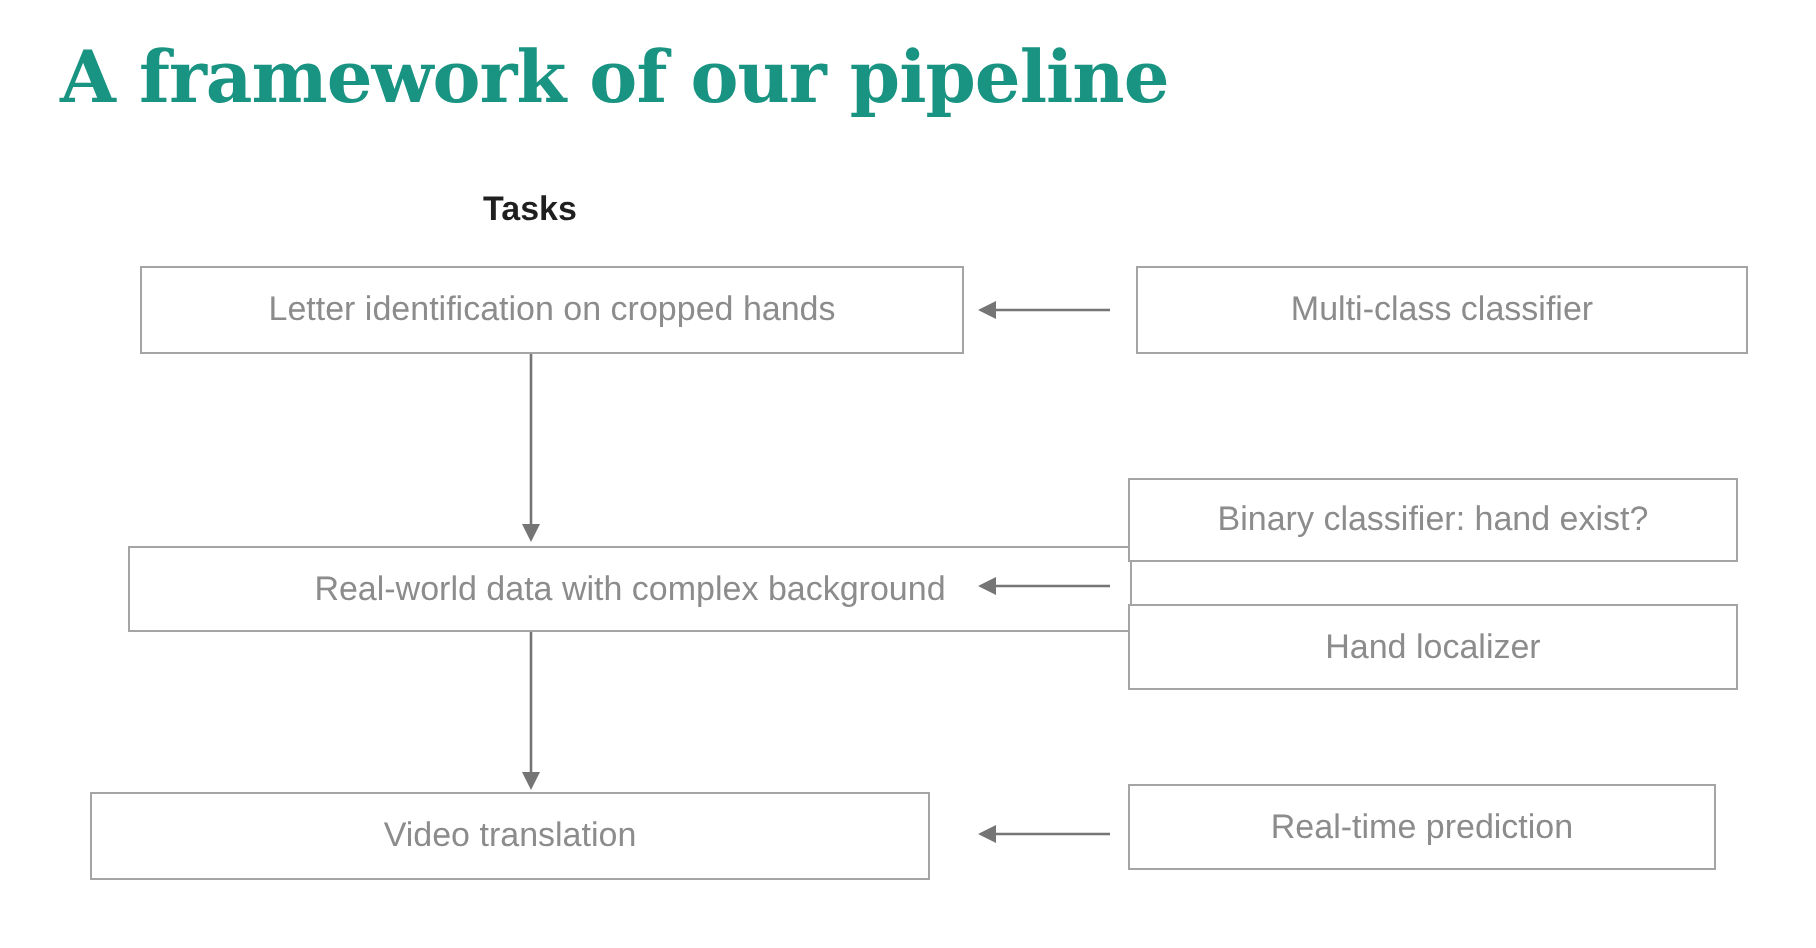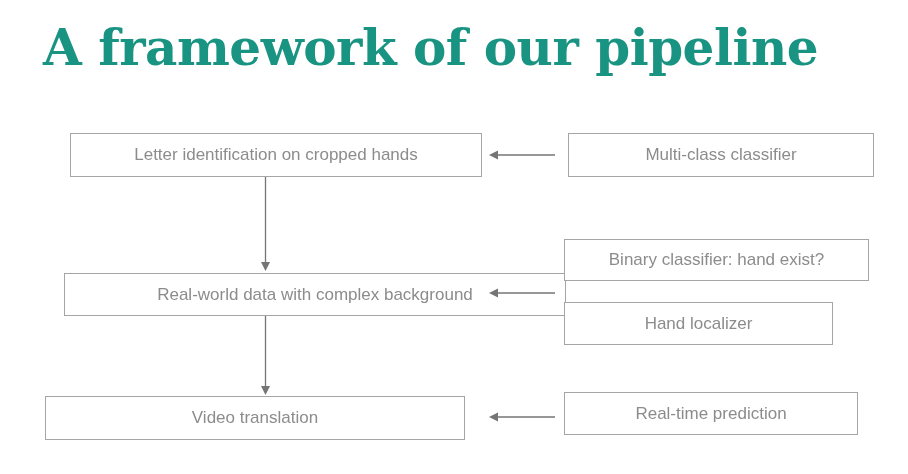--- a/index.html
+++ b/index.html
@@ -21,25 +21,24 @@
     height: 474px;
     background: var(--color-background);
     overflow: hidden;
   }
   .title {
     position: absolute;
     left: 30px;
     top: 18px;
     font-family: "DejaVu Serif", serif;
     font-weight: bold;
-    font-size: 50px;
+    font-size: 36px;
     letter-spacing: -0.5px;
     color: var(--color-title);
     white-space: nowrap;
-    margin-left: 13px;
   }
   .col-header {
     position: absolute;
     top: 95px;
     width: 200px;
     text-align: center;
     font-size: 17px;
     font-weight: bold;
     color: var(--color-header-text);
   }
@@ -55,21 +54,21 @@
     font-size: 17px;
     color: var(--color-box-text);
     text-align: center;
     white-space: nowrap;
   }
   .t1 { left: 70px;  top: 133px; width: 412px; height: 44px; }
   .t2 { left: 64px;  top: 273px; width: 502px; height: 43px; }
   .t3 { left: 45px;  top: 396px; width: 420px; height: 44px; }
   .m1 { left: 568px; top: 133px; width: 306px; height: 44px; }
   .m2 { left: 564px; top: 239px; width: 305px; height: 42px; }
-  .m3 { left: 564px; top: 302px; width: 269px; height: 43px; }
+  .m3 { left: 564px; top: 302px; width: 305px; height: 43px; }
   .m4 { left: 564px; top: 392px; width: 294px; height: 43px; }
   .arrows {
     position: absolute;
     left: 0; top: 0;
     width: 908px; height: 474px;
     pointer-events: none;
   }
   .arrow-line {
     stroke: var(--color-arrow);
     stroke-width: 1.3;
@@ -80,20 +79,21 @@
     stroke: none;
   }
 </style>
 </head>
 <body>
 
 <div class="slide">
 
   <h1 class="title">A framework of our pipeline</h1>
 
+  <div class="col-header tasks-header">Tasks</div>
   <div class="col-header methods-header">Methods</div>
 
   <div class="box t1">Letter identification on cropped hands</div>
   <div class="box t2">Real-world data with complex background</div>
   <div class="box t3">Video translation</div>
 
   <div class="box m2">Binary classifier: hand exist?</div>
   <div class="box m1">Multi-class classifier</div>
   <div class="box m3">Hand localizer</div>
   <div class="box m4">Real-time prediction</div>

